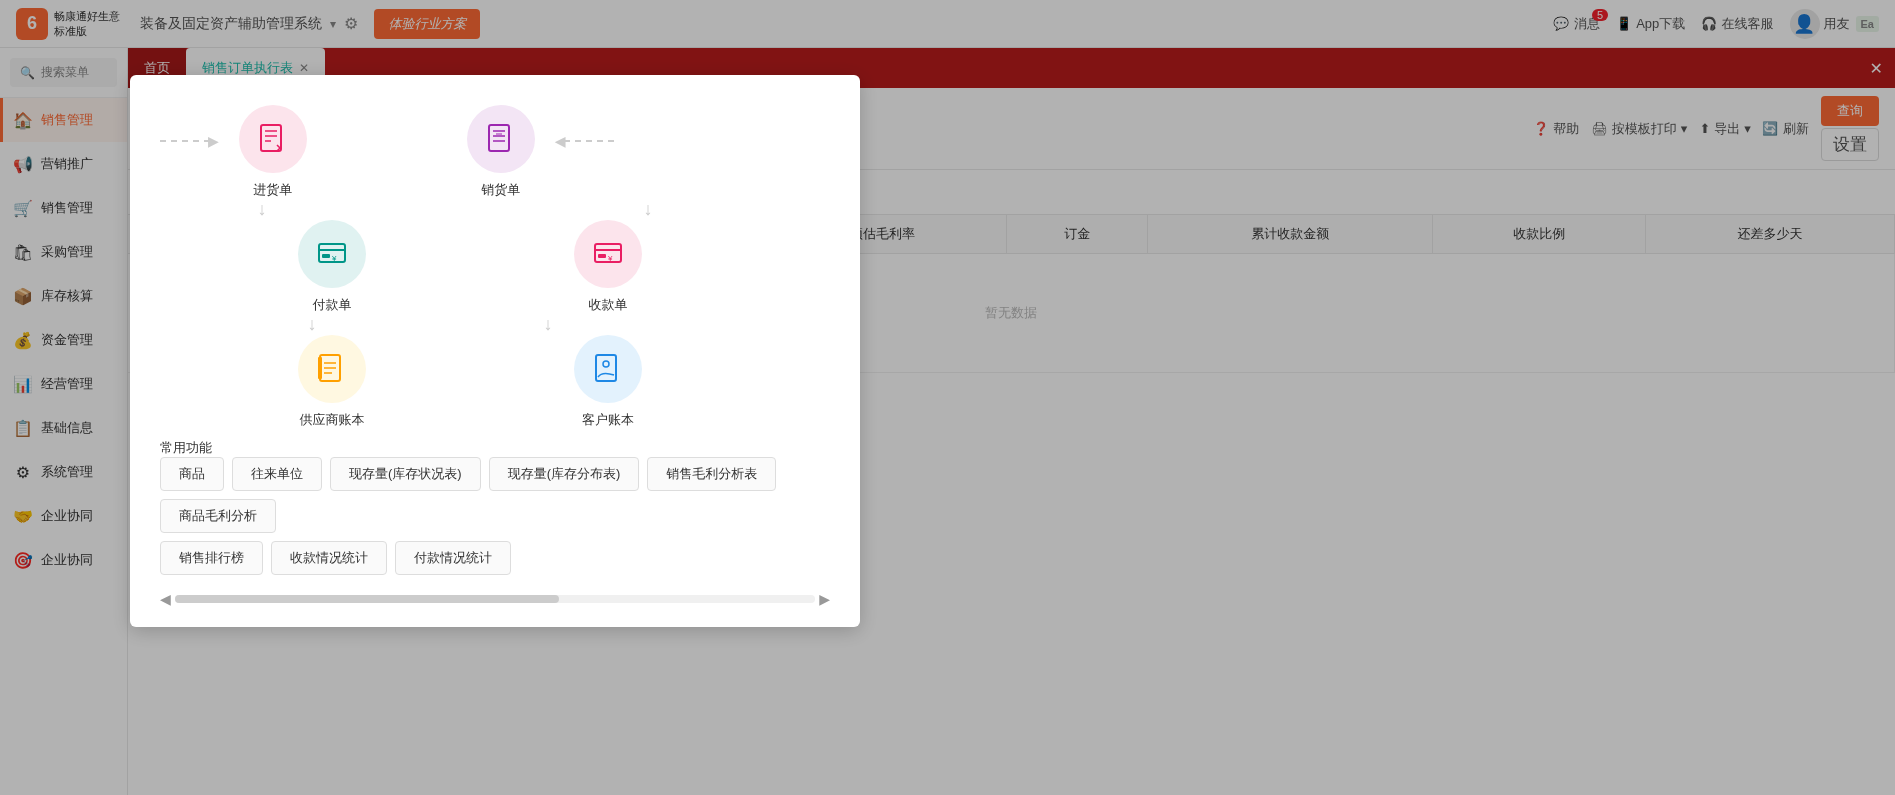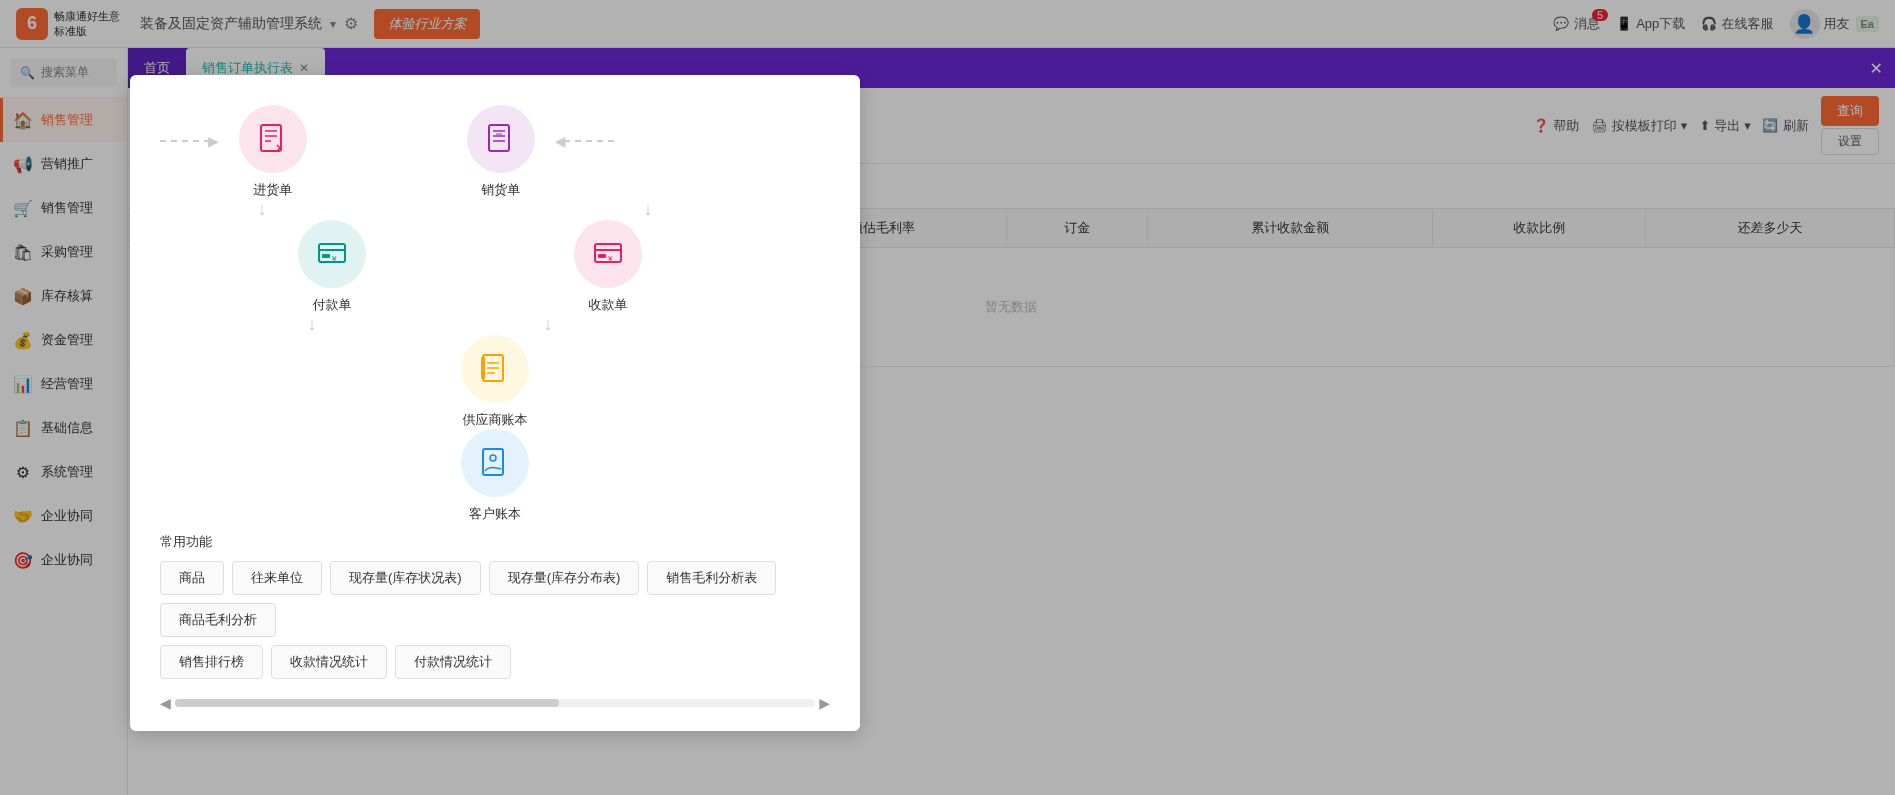--- a/index.html
+++ b/index.html
@@ -19,41 +19,41 @@
     .app-title { font-size: 14px; color: #333; flex: 1; display: flex; align-items: center; gap: 8px; }
     .app-title-text { color: #555; }
     .dropdown-btn { background: none; border: none; cursor: pointer; color: #888; font-size: 12px; }
     .settings-btn { background: none; border: none; cursor: pointer; color: #888; font-size: 16px; margin-right: 8px; }
     .trial-btn { background: #ff6b35; color: white; border: none; border-radius: 4px; padding: 6px 14px; font-size: 13px; cursor: pointer; font-style: italic; }
     .top-right { display: flex; align-items: center; gap: 16px; margin-left: auto; }
     .top-right-item { display: flex; align-items: center; gap: 4px; color: #555; font-size: 13px; cursor: pointer; position: relative; }
     .badge { background: #f5222d; color: white; border-radius: 10px; padding: 0 5px; font-size: 11px; position: absolute; top: -6px; right: -8px; }
 
     
-    .tabs-bar { height: 40px; background: #6d28d9; display: flex; align-items: center; flex-shrink: 0; }
+    .tabs-bar { height: 40px; background: #b91c1c; display: flex; align-items: center; flex-shrink: 0; }
     .tab { height: 40px; padding: 0 16px; display: flex; align-items: center; font-size: 13px; cursor: pointer; gap: 6px; color: rgba(255,255,255,0.8); }
     .tab.home { background: rgba(0,0,0,0.1); color: white; }
     .tab.active { background: #fff; color: #1dbfad; border-radius: 4px 4px 0 0; }
     .tab-close { color: #888; font-size: 12px; cursor: pointer; }
     .close-all { margin-left: auto; margin-right: 12px; color: white; cursor: pointer; font-size: 16px; }
 
     
     .sidebar-search { padding: 10px; border-bottom: 1px solid #f0f0f0; }
     .sidebar-search-btn { display: flex; align-items: center; gap: 6px; background: #f5f5f5; border: none; border-radius: 4px; padding: 6px 10px; width: 100%; cursor: pointer; color: #888; font-size: 12px; }
     .sidebar-nav { flex: 1; overflow-y: auto; }
     .sidebar-item { display: flex; align-items: center; gap: 8px; padding: 12px 10px; cursor: pointer; color: #333; font-size: 13px; border-left: 3px solid transparent; }
     .sidebar-item.active { color: #ff6b35; border-left-color: #ff6b35; background: #fff5f0; }
     .sidebar-item-icon { width: 20px; height: 20px; display: flex; align-items: center; justify-content: center; font-size: 16px; }
 
     
     .content-toolbar { background: #fff; padding: 8px 16px; display: flex; align-items: center; gap: 12px; border-bottom: 1px solid #e8e8e8; flex-shrink: 0; }
     .toolbar-right { margin-left: auto; display: flex; align-items: center; gap: 12px; }
     .toolbar-btn { display: flex; align-items: center; gap: 4px; color: #555; font-size: 13px; cursor: pointer; background: none; border: none; }
     .query-btn { background: #ff6b35; color: white; border: none; border-radius: 4px; padding: 6px 16px; font-size: 13px; cursor: pointer; }
-    .set-btn { background: #fff; color: #555; border: 1px solid #ddd; border-radius: 4px; padding: 4px 10px; font-size: 12px; cursor: pointer; display: block; }
+    .set-btn { background: #fff; color: #555; border: 1px solid #ddd; border-radius: 4px; padding: 4px 10px; font-size: 17px; cursor: pointer; display: block; }
 
     
     .filter-area { background: #fff; padding: 8px 16px; display: flex; align-items: center; gap: 12px; border-bottom: 1px solid #e8e8e8; flex-shrink: 0; flex-wrap: wrap; }
     .filter-date { border: 1px solid #ddd; border-radius: 4px; padding: 4px 8px; font-size: 12px; color: #999; height: 28px; width: 120px; display: flex; align-items: center; justify-content: space-between; }
     .more-conditions { color: #1dbfad; font-size: 13px; cursor: pointer; }
     .filter-select { border: 1px solid #ddd; border-radius: 4px; padding: 4px 8px; font-size: 12px; height: 28px; width: 120px; }
 
     
     .table-area { flex: 1; overflow: auto; background: #fff; }
     .data-table { width: 100%; border-collapse: collapse; }
@@ -66,21 +66,21 @@
     .modal { background: #fff; border-radius: 6px; box-shadow: 0 4px 20px rgba(0,0,0,0.2); position: absolute; top: 75px; left: 130px; width: 730px; padding: 30px 30px 20px; }
     .flow-node { display: flex; flex-direction: column; align-items: center; gap: 8px; margin: 0 20px; }
     .flow-circle { width: 68px; height: 68px; border-radius: 50%; display: flex; align-items: center; justify-content: center; font-size: 28px; }
     .flow-label { font-size: 13px; color: #333; text-align: center; }
 
     .circle-green { background: #e8f5e9; color: #4caf50; }
     .circle-red { background: #fce4ec; color: #e91e63; }
 
     
     .common-functions { margin-top: 10px; }
-    .common-title { font-size: 13px; color: #333; margin-bottom: 10px; font-weight: 500; }
+    .common-title { font-size: 13px; color: #333; margin-bottom: 0; font-weight: 500; }
     .func-buttons { display: flex; flex-wrap: wrap; gap: 8px; }
     .func-btn { border: 1px solid #ddd; background: #fafafa; border-radius: 4px; padding: 7px 18px; font-size: 13px; color: #333; cursor: pointer; }
 
     
     .scroll-area { display: flex; align-items: center; margin-top: 16px; gap: 4px; }
     .scroll-arrow { color: #999; cursor: pointer; font-size: 14px; }
     .scroll-track { flex: 1; height: 8px; background: #f0f0f0; border-radius: 4px; position: relative; }
     .scroll-thumb { height: 8px; background: #ccc; border-radius: 4px; width: 60%; position: absolute; left: 0; }
 
     
@@ -360,21 +360,21 @@
           <span class="flow-label">收款单</span>
         </div>
       </div>
 
       <div style="display:flex; justify-content:flex-start;">
         <div style="width:68px; margin-left:118px; text-align:center; color:#ccc; font-size:18px;">↓</div>
         <div style="width:168px;"></div>
         <div style="width:68px; margin-left:0; text-align:center; color:#ccc; font-size:18px;">↓</div>
       </div>
 
-      <div style="display:flex; align-items:center; justify-content:flex-start;flex-direction:column;">
+      <div style="display:flex; align-items:center; justify-content:flex-start;">
         <div style="width:68px; margin-left:0; margin-right:0;"></div>
         <div style="width:50px;"></div>
 
         <div class="flow-node">
           <div class="flow-circle" style="background:#fff8e1; width:68px; height:68px; border-radius:50%; display:flex; align-items:center; justify-content:center;">
             <svg width="36" height="36" viewBox="0 0 36 36">
                 <rect x="6" y="4" width="20" height="26" rx="2" fill="none" stroke="#ffa000" stroke-width="2"></rect>
                 <rect x="4" y="6" width="4" height="22" rx="1" fill="#ffa000"></rect>
                 <line x1="10" y1="12" x2="22" y2="12" stroke="#ffa000" stroke-width="1.5"></line>
                 <line x1="10" y1="17" x2="22" y2="17" stroke="#ffa000" stroke-width="1.5"></line>

